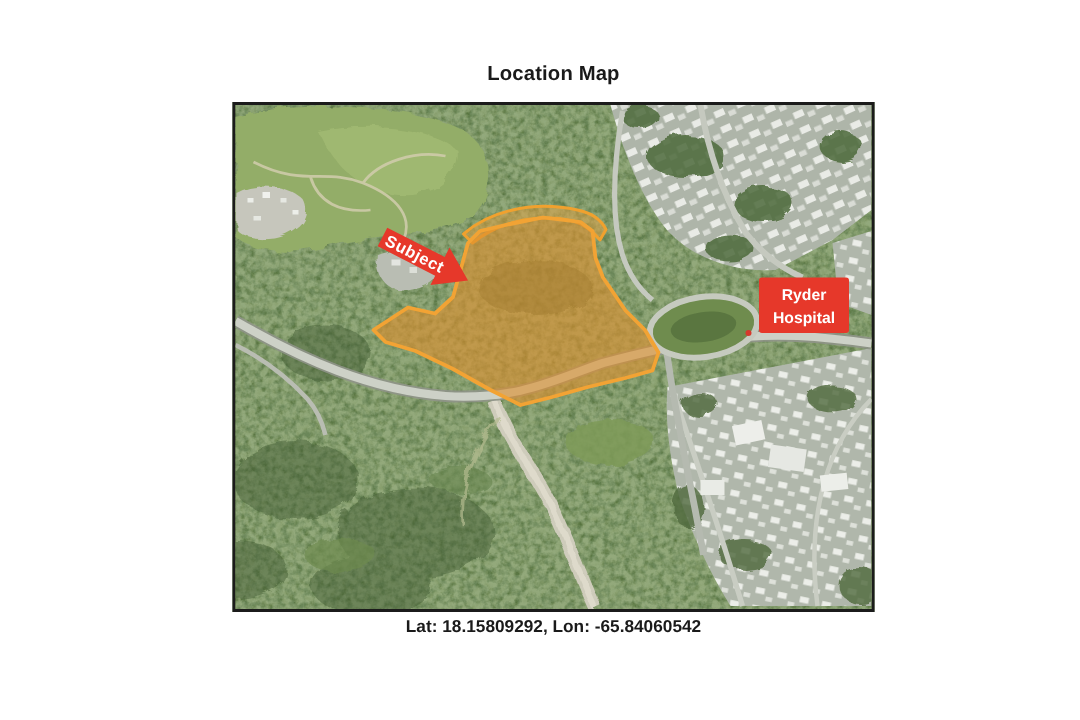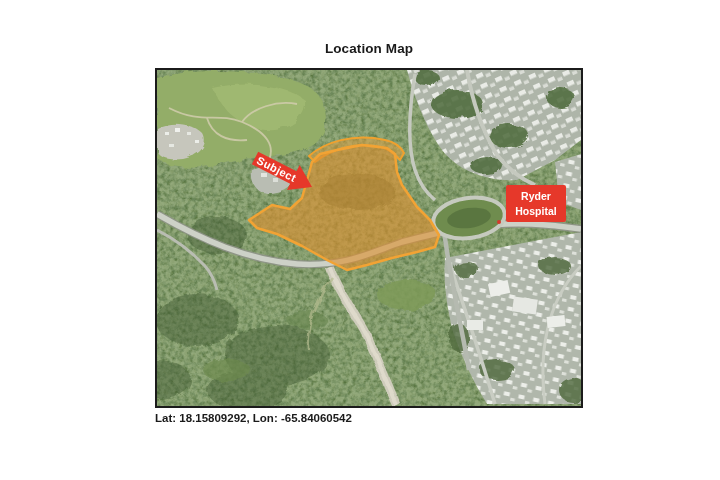--- a/index.html
+++ b/index.html
@@ -11,21 +11,21 @@
     position:absolute;left:155px;top:41px;width:428px;
     text-align:center;font-size:13.5px;font-weight:bold;color:#1a1a1a;letter-spacing:.1px;
   }
   .map-frame{
     position:absolute;left:155px;top:68px;width:424px;height:336px;
     border:2px solid #1b1b1b;background:#57743f;
   }
   .map-frame svg{display:block;}
   .doc-caption{
     position:absolute;left:155px;top:412px;width:428px;
-    text-align:left;font-size:11.5px;font-weight:bold;color:#1a1a1a;
+    text-align:center;font-size:11.5px;font-weight:bold;color:#1a1a1a;
   }
   .arrow-text{font-size:11px;font-weight:bold;letter-spacing:.4px;}
   .callout-text{font-size:10.5px;font-weight:bold;}
 </style>
 </head>
 <body>
 
 <div class="canvas">
 
   <div class="doc-title">Location Map</div>

